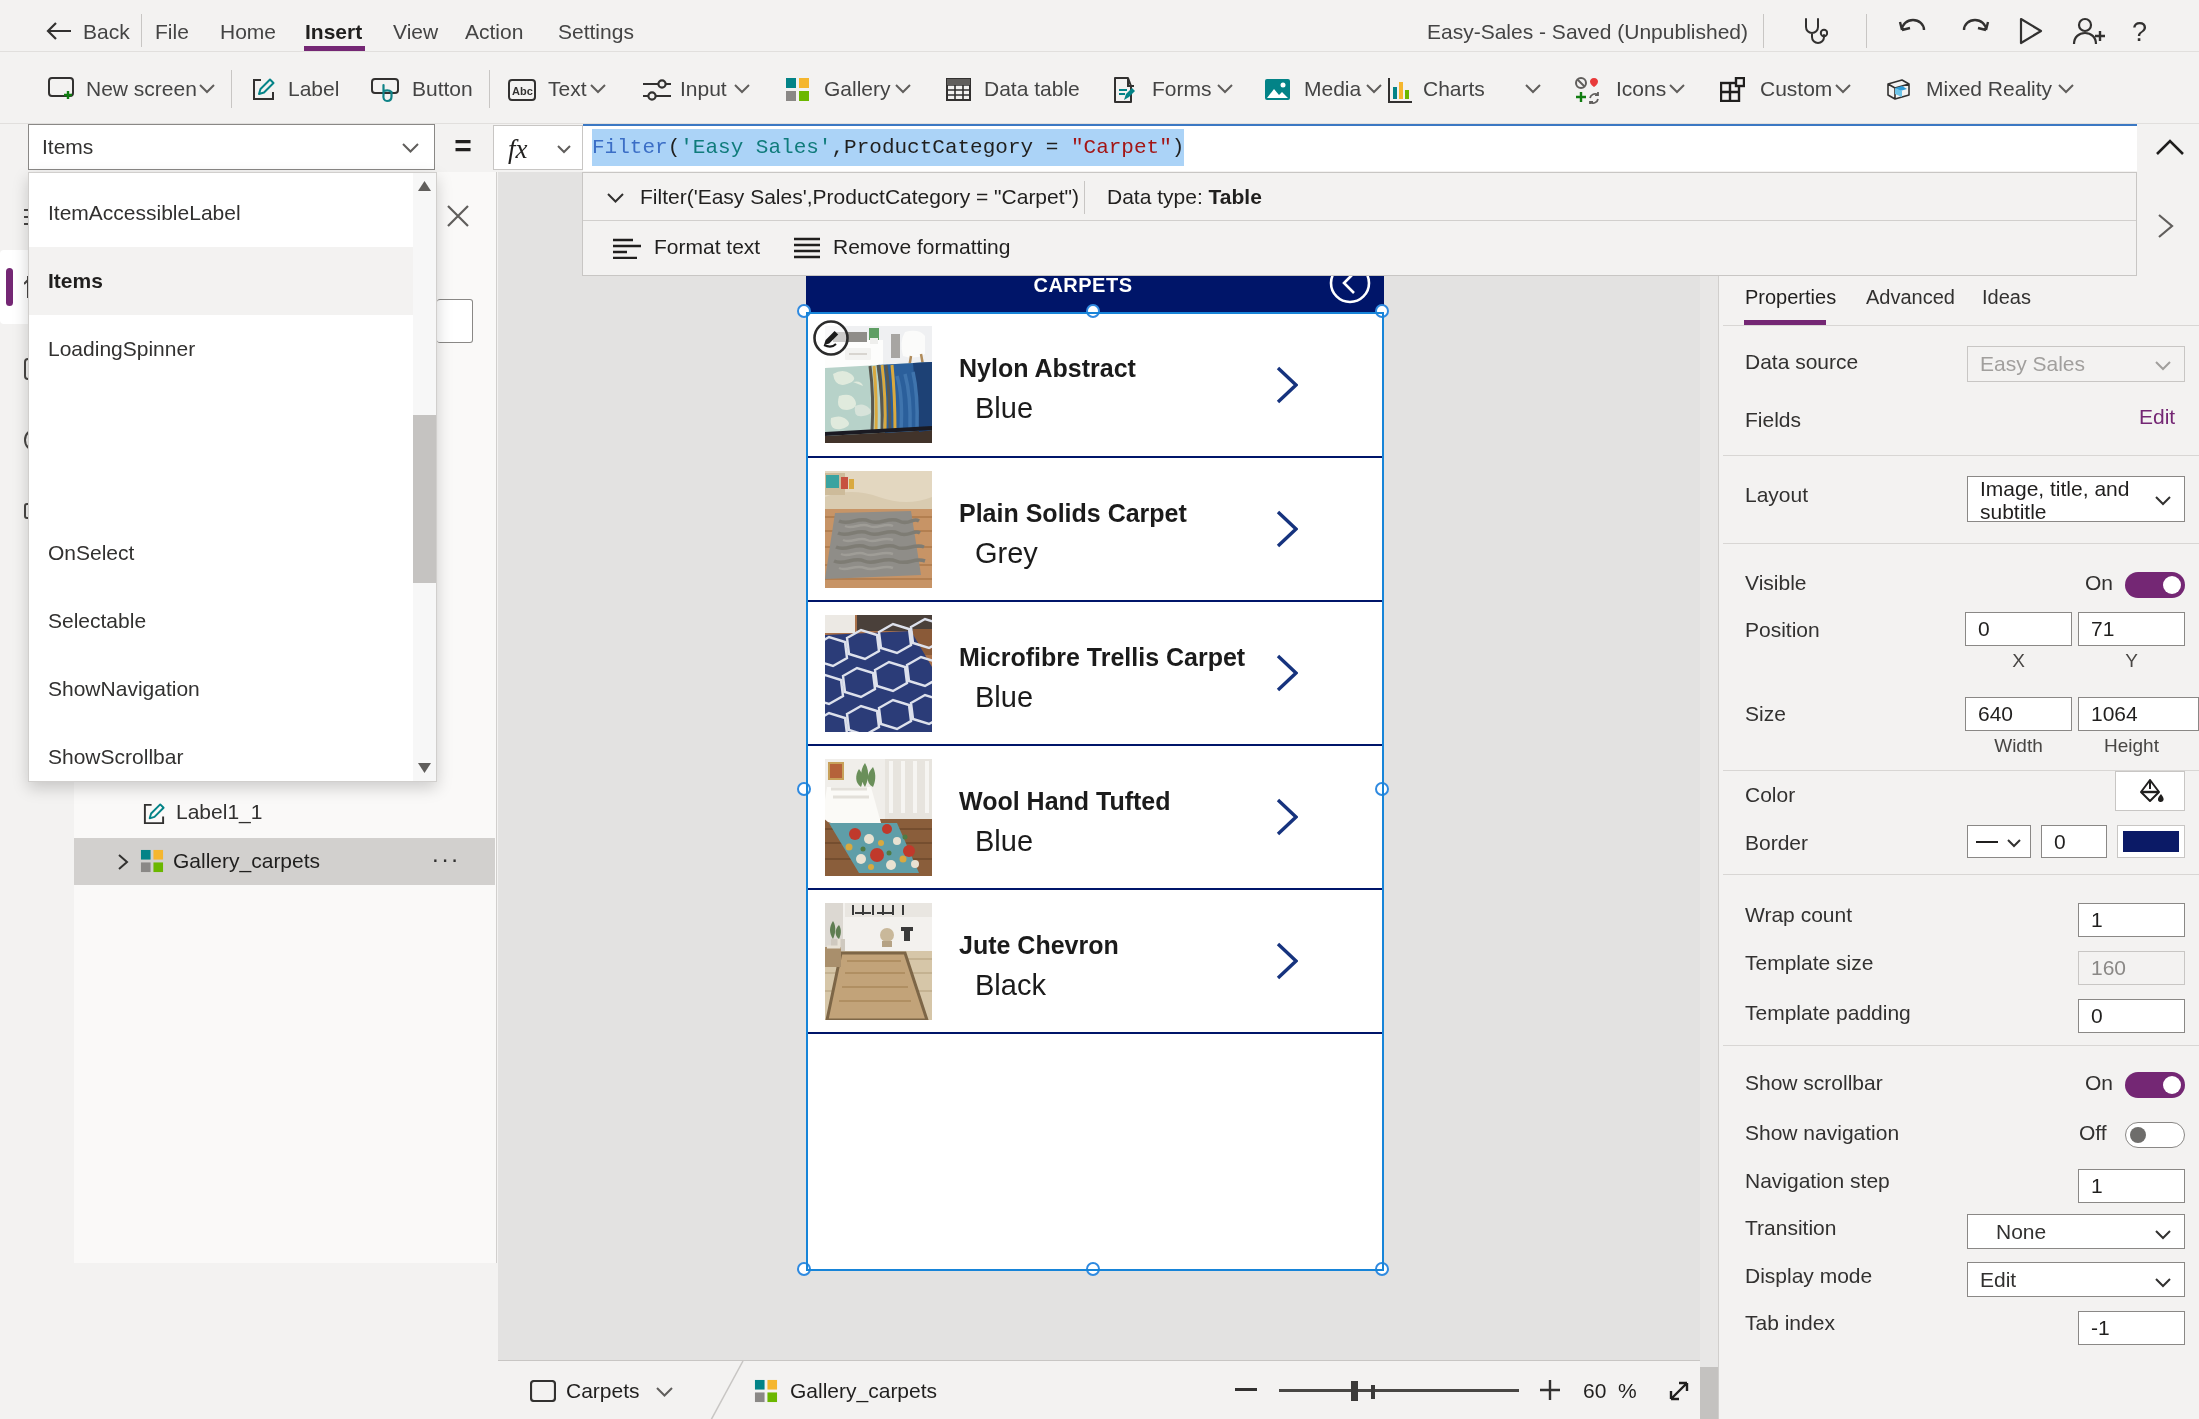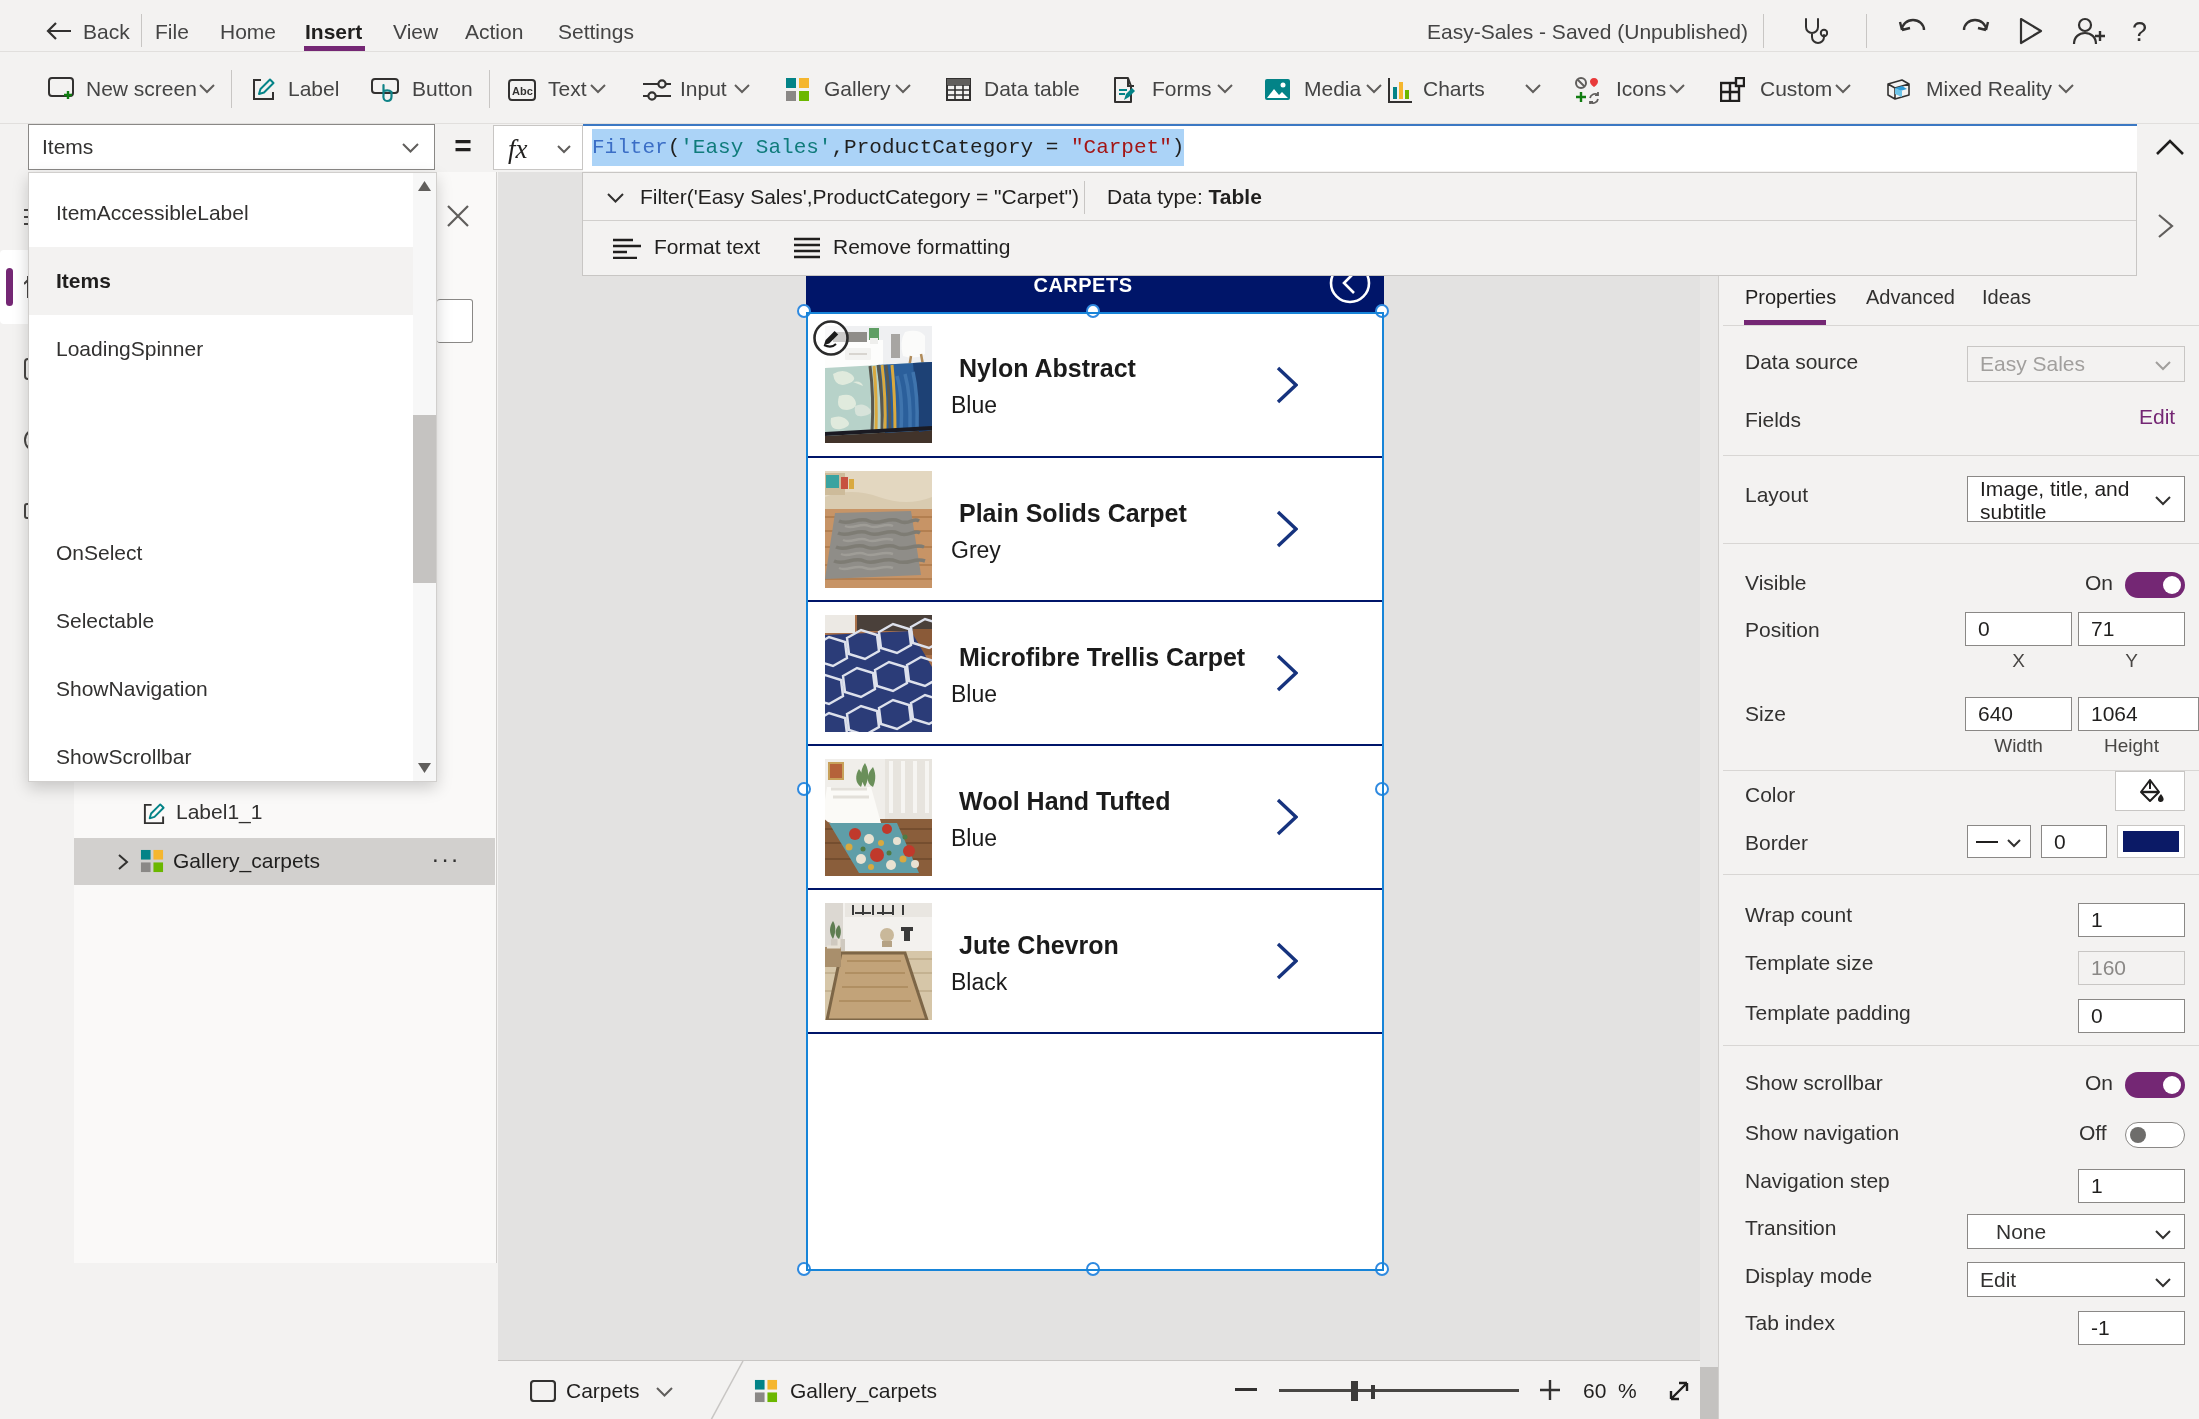--- a/index.html
+++ b/index.html
@@ -13,36 +13,36 @@
 #toolbar { position:absolute; left:0; top:53px; width:2199px; height:71px; background:#f3f2f1; border-bottom:1px solid #e1dfdd; }
 #toolbar .ti { position:absolute; top:0; height:62px; line-height:71px; font-size:21px; color:#444; }
 .vsep { position:absolute; width:1px; background:#c8c6c4; }
 
 #fbar { position:absolute; left:0; top:124px; width:2199px; height:48px; background:#f3f2f1; }
 #propsel { position:absolute; left:28px; top:0px; width:407px; height:46px; background:#fff; border:1px solid #8a8886; font-size:21px; color:#323130; line-height:44px; padding-left:13px; }
 #fxbox { position:absolute; left:493px; top:1px; width:90px; height:45px; background:#fff; border:1px solid #c8c6c4; }
 #finput { position:absolute; left:583px; top:0; width:1554px; height:47px; background:#fff; border-top:2px solid #3b78c3; font-family:"Liberation Mono", monospace; font-size:21px; line-height:44px; white-space:pre; padding-left:9px; }
 
 #ddlist { position:absolute; left:28px; top:172px; width:409px; height:610px; background:#fff; border:1px solid #d1cfcd; box-shadow:0 6px 15px rgba(0,0,0,0.18); z-index:30; }
-#ddlist .it { position:absolute; left:0; width:386px; height:68px; line-height:68px; padding-left:27px; font-size:21px; color:#323130; }
+#ddlist .it { position:absolute; left:0; width:386px; height:68px; line-height:68px; padding-left:19px; font-size:21px; color:#323130; }
 
 #treepanel { position:absolute; left:0; top:172px; width:497px; height:1091px; background:#faf9f8; border-right:1px solid #d1cfcd; }
 #leftrail { position:absolute; left:0; top:172px; width:74px; height:1247px; background:#f3f2f1; }
 #canvas { position:absolute; left:498px; top:172px; width:1202px; height:1188px; background:#e3e2e1; }
 #cscroll { position:absolute; left:1700px; top:172px; width:18px; height:1247px; background:#e8e7e6; }
 #rpanel { position:absolute; left:1718px; top:172px; width:481px; height:1247px; background:#f3f2f1; border-left:1px solid #d1cfcd; }
 #bottombar { position:absolute; left:498px; top:1360px; width:1202px; height:59px; background:#f3f2f1; border-top:1px solid #c8c6c4; }
 
 #fhelper { position:absolute; left:582px; top:172px; width:1555px; height:104px; background:#f3f2f1; border:1px solid #c8c6c4; z-index:25; }
 
 #phone { position:absolute; left:806px; top:249px; width:578px; height:1022px; background:#fff; }
 #phead { position:absolute; left:0; top:0; width:578px; height:64px; background:#001569; }
 .prow { position:absolute; left:0; width:578px; height:144px; background:#fff; }
 .prow .t1 { position:absolute; left:153px; top:41px; font-size:25px; font-weight:bold; color:#1b1b1b; }
-.prow .t2 { position:absolute; left:145px; top:79px; font-size:23px; color:#1b1b1b; }
+.prow .t2 { position:absolute; left:169px; top:79px; font-size:29px; color:#1b1b1b; }
 .prow .img { position:absolute; left:19px; top:13px; width:107px; height:117px; }
 .psep { position:absolute; left:0; width:578px; height:2px; background:#001569; }
 .toggle-on { position:absolute; width:60px; height:26px; border-radius:13px; background:#742774; }
 .toggle-on::after { content:""; position:absolute; right:4px; top:4px; width:18px; height:18px; border-radius:50%; background:#fff; }
 .toggle-off { position:absolute; width:60px; height:26px; border-radius:13px; background:#fff; border:1px solid #8a8886; }
 .toggle-off::after { content:""; position:absolute; left:4px; top:4px; width:16px; height:16px; border-radius:50%; background:#6e6d6b; }
 .chev { stroke:#605e5c; stroke-width:2; fill:none; }
 .hdl { position:absolute; width:14px; height:14px; border-radius:50%; background:#fff; border:2px solid #2f8ae0; }
 .ibox { position:absolute; height:34px; background:#fff; border:1px solid #8a8886; font-size:21px; color:#201f1e; line-height:32px; padding-left:12px; }
 .rsublabel { position:absolute; font-size:19px; color:#484644; }

